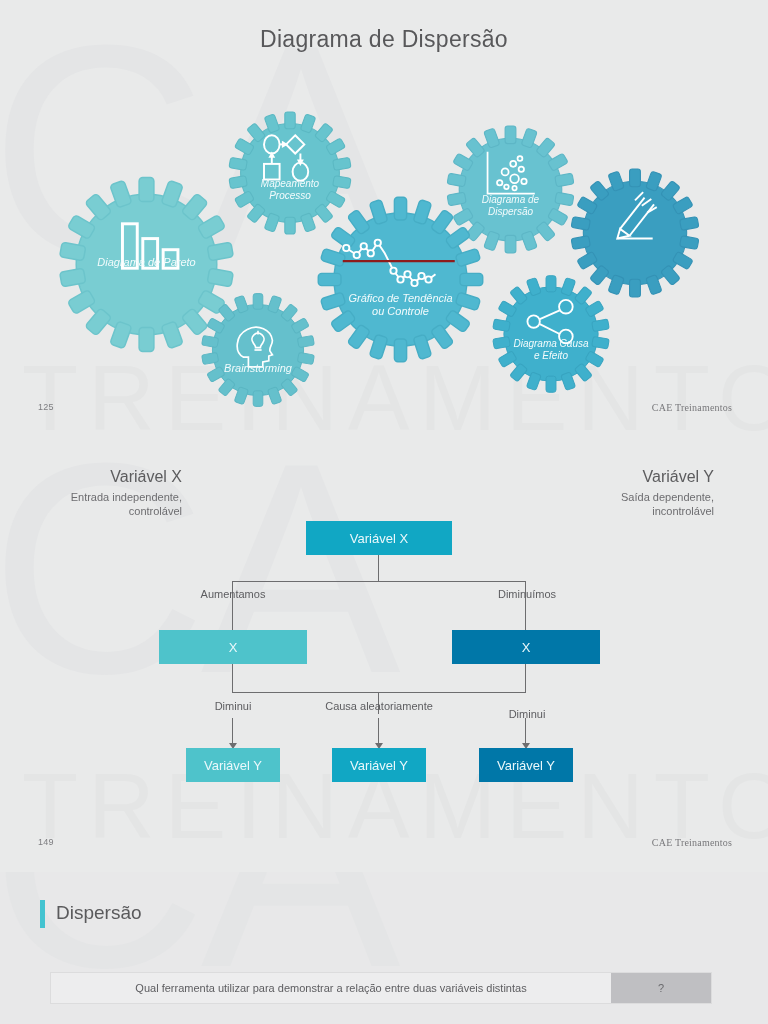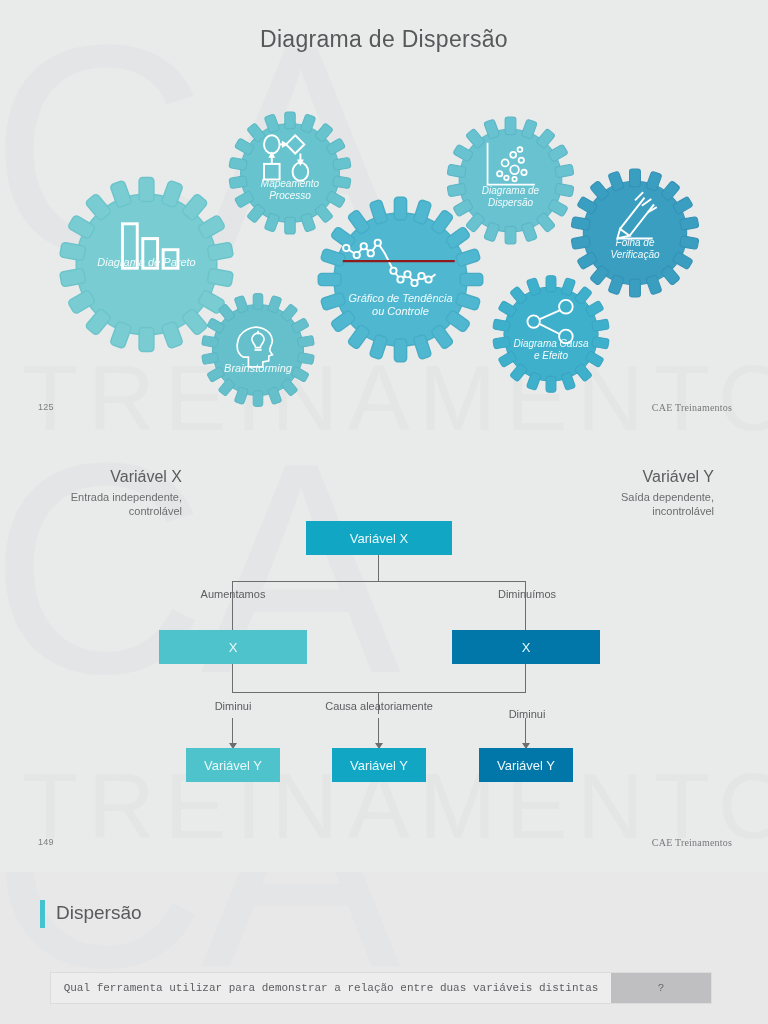--- a/index.html
+++ b/index.html
@@ -68,21 +68,21 @@
   }
   .flabel{position:absolute;font-size:11px;color:#5d5d60;text-align:center;}
   .ln{position:absolute;background:#6d6d6f;}
   .arrow{position:absolute;width:0;height:0;border-left:4px solid transparent;border-right:4px solid transparent;border-top:6px solid #6d6d6f;}
 
   
   .accent-bar{position:absolute;width:5px;background:#43c3d0;}
   .s3-title{position:absolute;font-size:19px;color:#5a5a5c;}
   .qbar{
     position:absolute;display:flex;align-items:stretch;
-    background:#ededee;border:1px solid #dcdcdd;font-family:Liberation Mono, monospace;
+    background:#ededee;border:1px solid #dcdcdd;
   }
   .qtext{flex:1;display:flex;align-items:center;justify-content:center;font-size:11px;color:#5d5d60;}
   .qmark{width:100px;display:flex;align-items:center;justify-content:center;background:#bfbfc2;color:#6a6a6d;font-size:11px;}
 </style>
 </head>
 <body>
 
 <div class="slide slide-1">
 
   <div class="wm-ca" style="left:-10px;top:30px;">CA</div>
@@ -159,21 +159,21 @@
         <path d="M36 43 L36 36"></path>
           <path d="M34.6 37.6 L36 35 L37.4 37.6 Z" fill="#fff"></path>
         <path d="M58 35 L58 42"></path>
           <path d="M56.6 40.4 L58 43 L59.4 40.4 Z" fill="#fff"></path>
       </g>
     </svg>
     <div class="gear-label sm" style="top:70px;white-space:pre-line;">Mapeamento
 Processo</div>
   </div>
 
-  <div class="gearwrap" style="left:443px;top:113px;width:135px;height:135px;">
+  <div class="gearwrap" style="left:443px;top:122px;width:135px;height:135px;">
     <svg width="135" height="135" viewBox="0 0 100 100">
       <g fill="#68c2d0" stroke="#5db6c6" stroke-width="0.8">
         <circle cx="50" cy="50" r="38"></circle>
         <g id="t3">
             <rect x="46" y="3" width="8" height="13" rx="2"></rect>
           </g>
         <use href="#t3" transform="rotate(20 50 50)"></use>
           <use href="#t3" transform="rotate(40 50 50)"></use>
         <use href="#t3" transform="rotate(60 50 50)"></use>
           <use href="#t3" transform="rotate(80 50 50)"></use>
@@ -236,22 +236,20 @@
       <g fill="none" stroke="#ffffff" stroke-width="1.4">
         <path d="M39 47 L57 24"></path>
         <path d="M46 52 L64 29"></path>
         <path d="M39 47 L37 54 L46 52 Z"></path>
         <path d="M50 26 L56 20"></path>
           <path d="M55 30 L62 25"></path>
           <path d="M59 35 L66 31"></path>
         <path d="M37 54 L63 54"></path>
       </g>
     </svg>
-    <div class="gear-label sm" style="top:72px;white-space:pre-line;">Folha de
-Verificação</div>
   </div>
 
   <div class="gearwrap" style="left:313px;top:192px;width:175px;height:175px;">
     <svg width="175" height="175" viewBox="0 0 100 100">
       <g fill="#4fb8d0" stroke="#46adc5" stroke-width="0.8">
         <circle cx="50" cy="50" r="38"></circle>
         <g id="t5">
             <rect x="46.5" y="3" width="7" height="13" rx="2"></rect>
           </g>
         <use href="#t5" transform="rotate(18 50 50)"></use>

